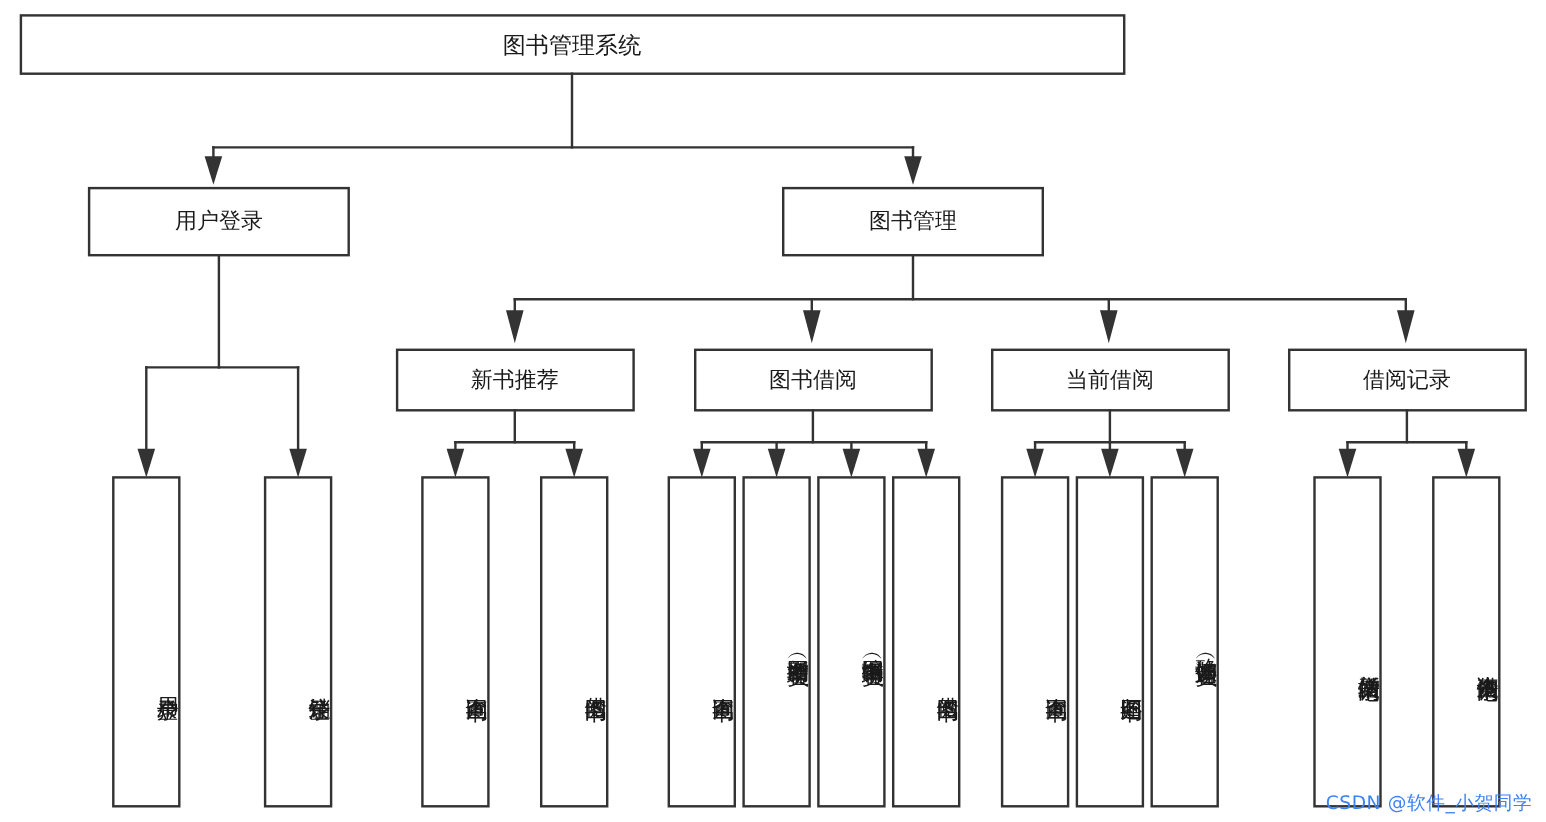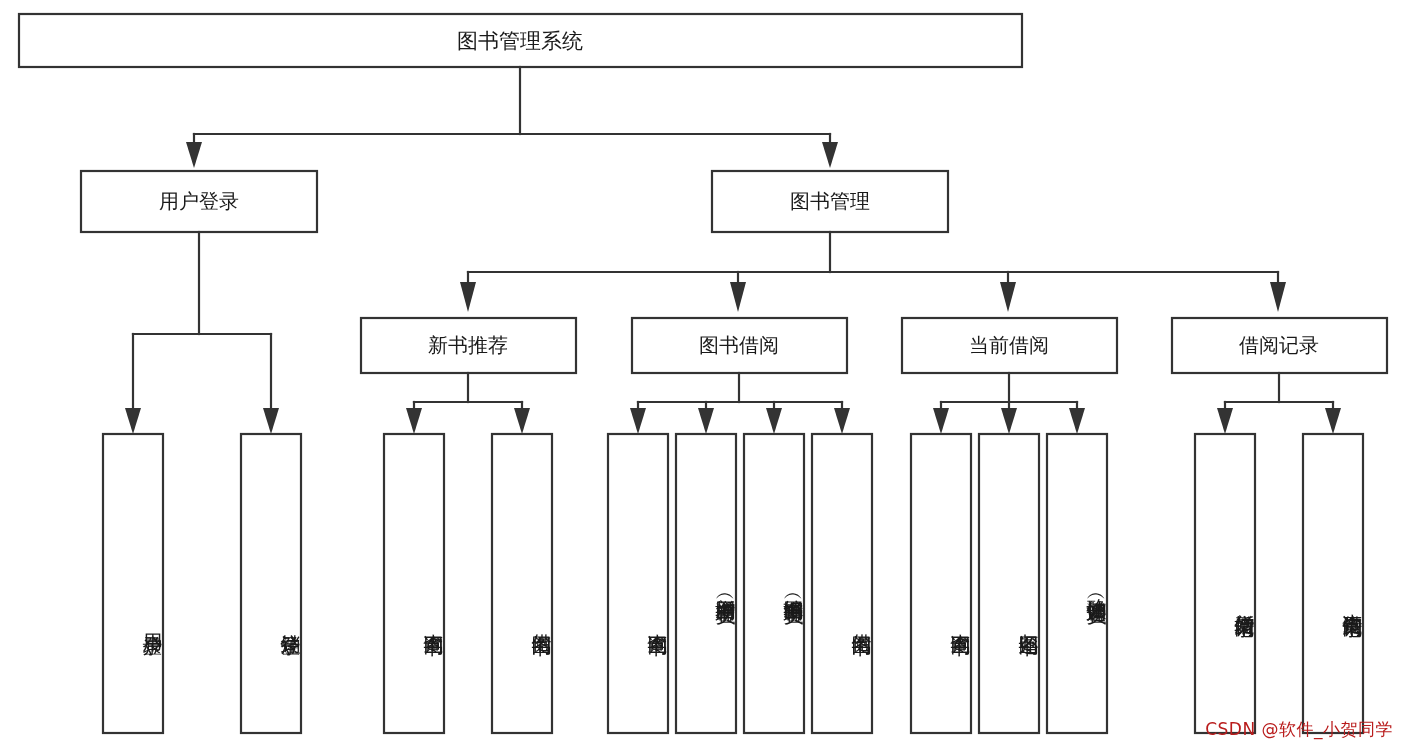--- a/index.html
+++ b/index.html
@@ -62,21 +62,21 @@
     line-height: 1;
     white-space: nowrap;
     pointer-events: none;
   }
   .watermark {
     position: absolute;
     right: 12px;
     bottom: 6px;
     font-family: "DejaVu Sans", "Liberation Sans", sans-serif;
     font-size: 17px;
-    color: #b91c1c;
+    color: #3b82f6;
     letter-spacing: 0.5px;
     white-space: nowrap;
   }
 </style>
 </head>
 <body>
 
 <div id="diagram-root">
 
   <svg class="flow" viewBox="0 0 1405 747" xmlns="http://www.w3.org/2000/svg">

